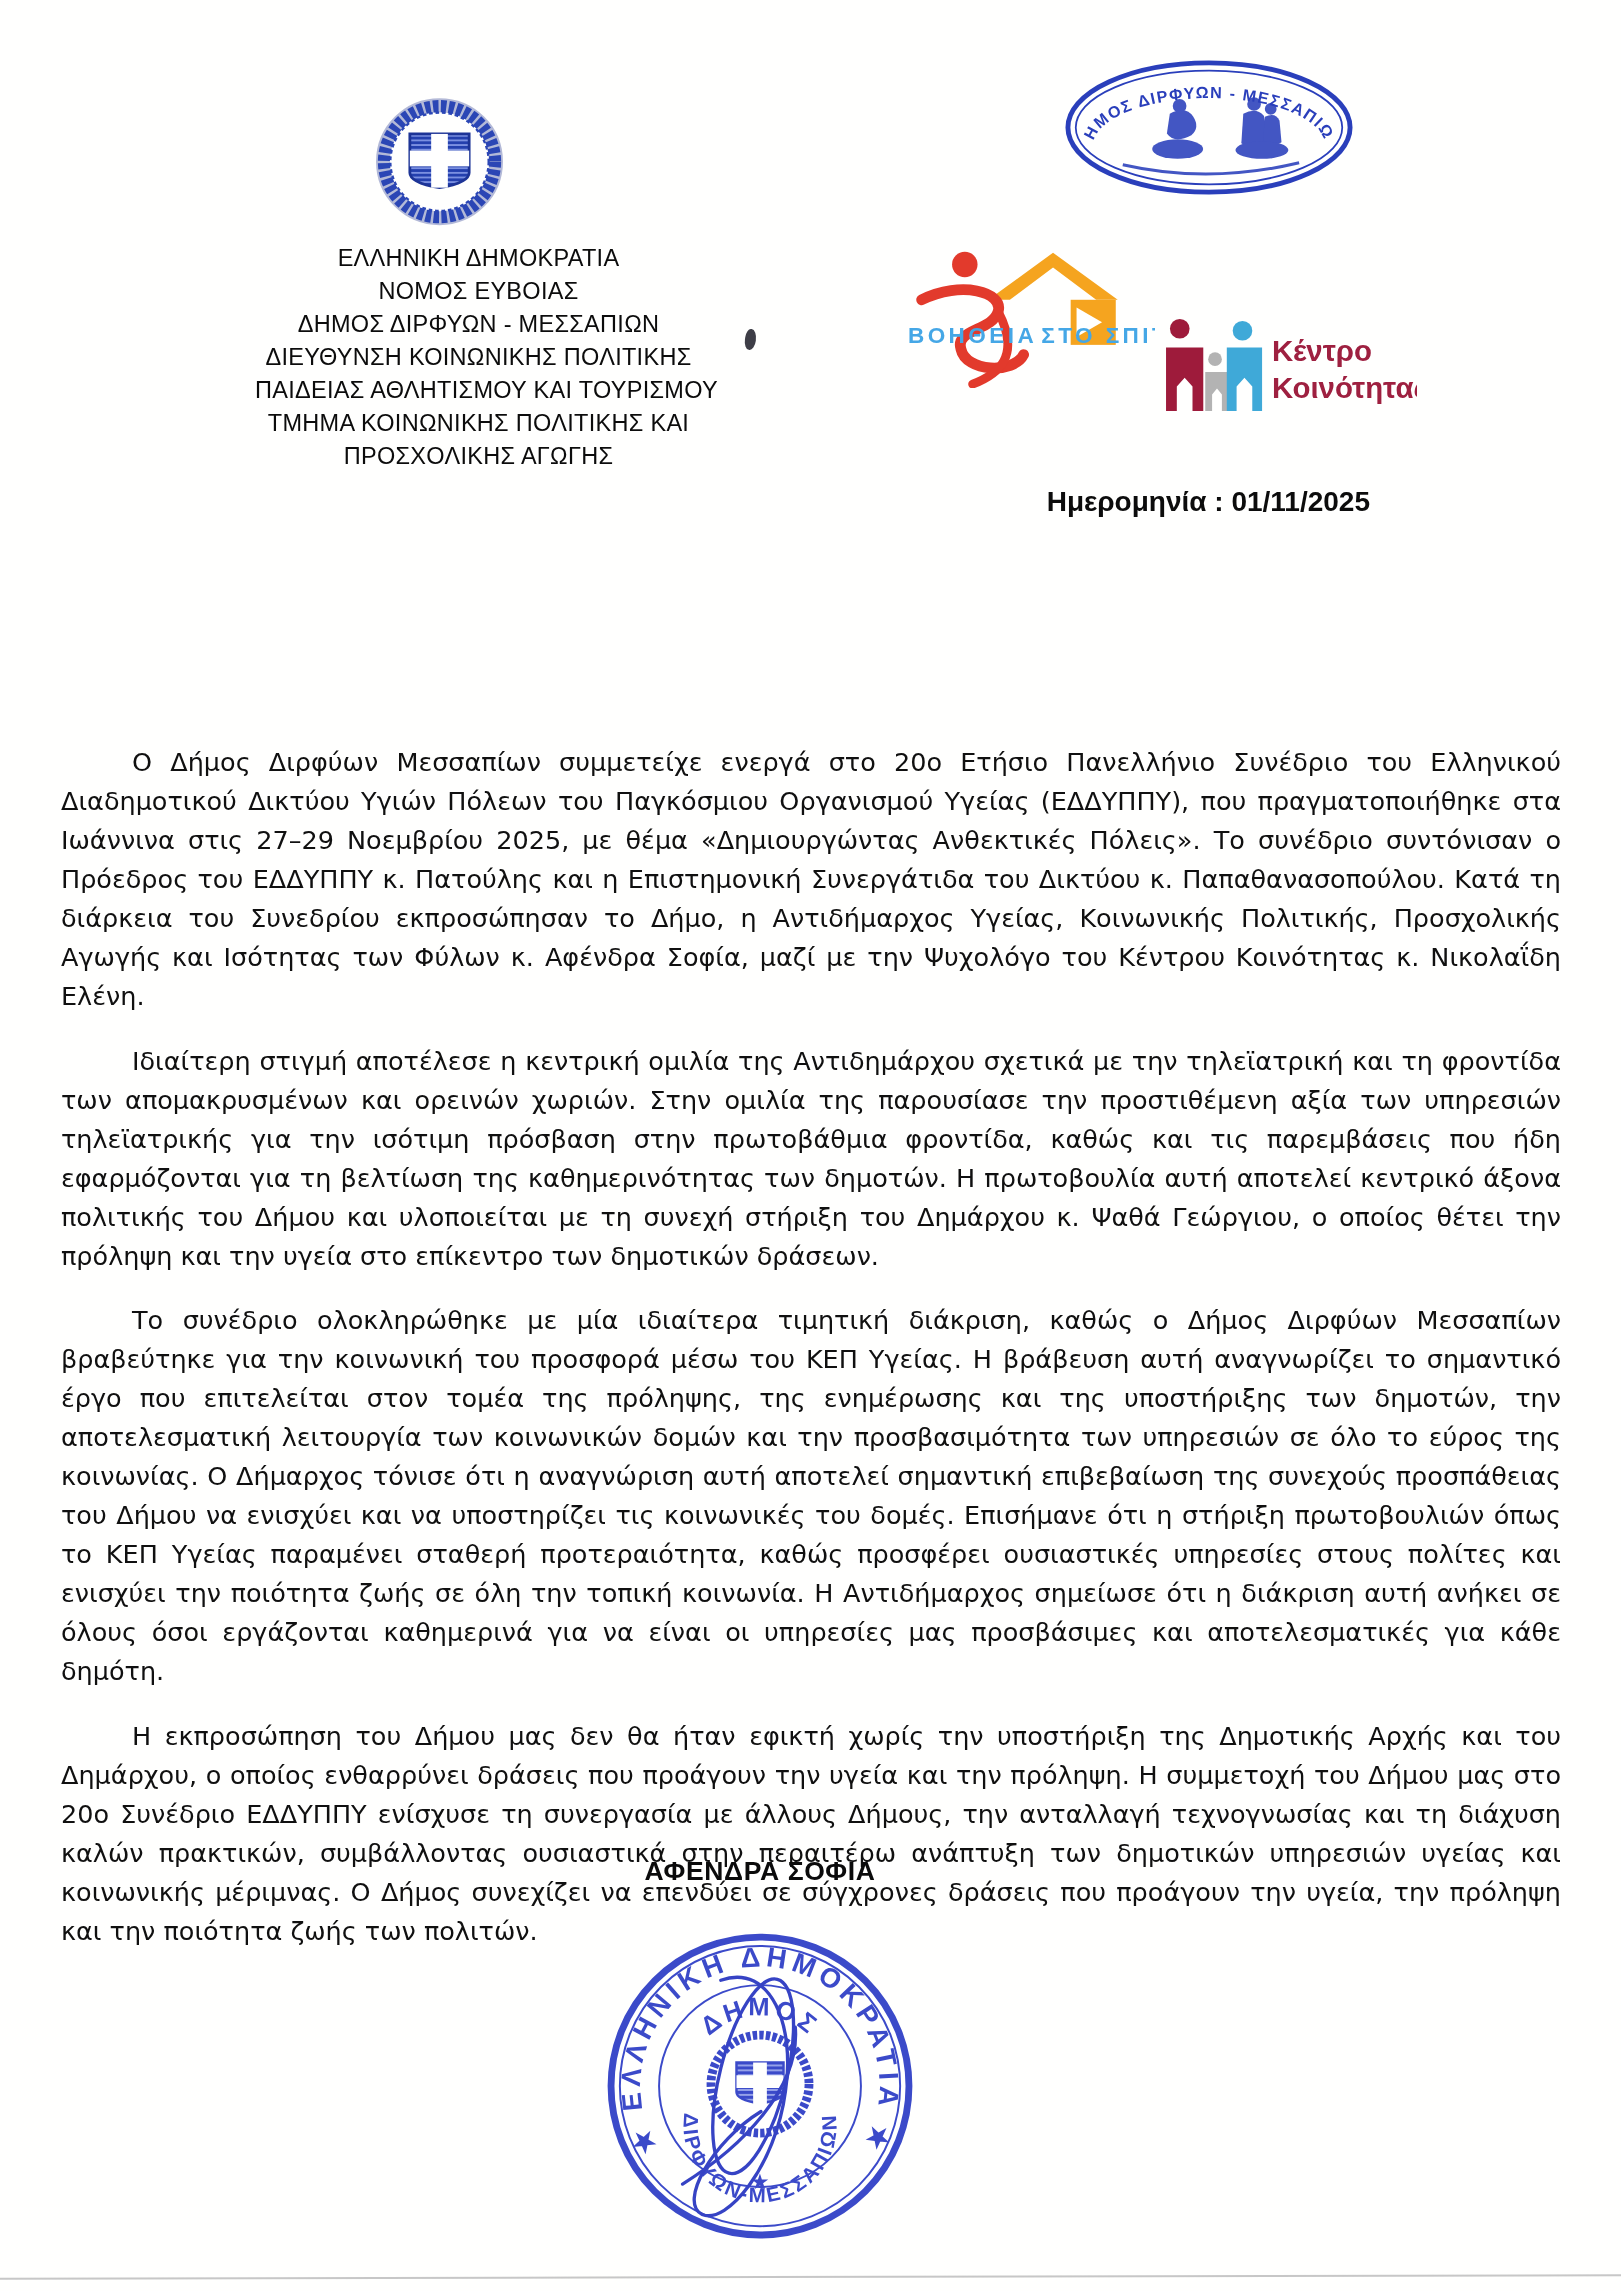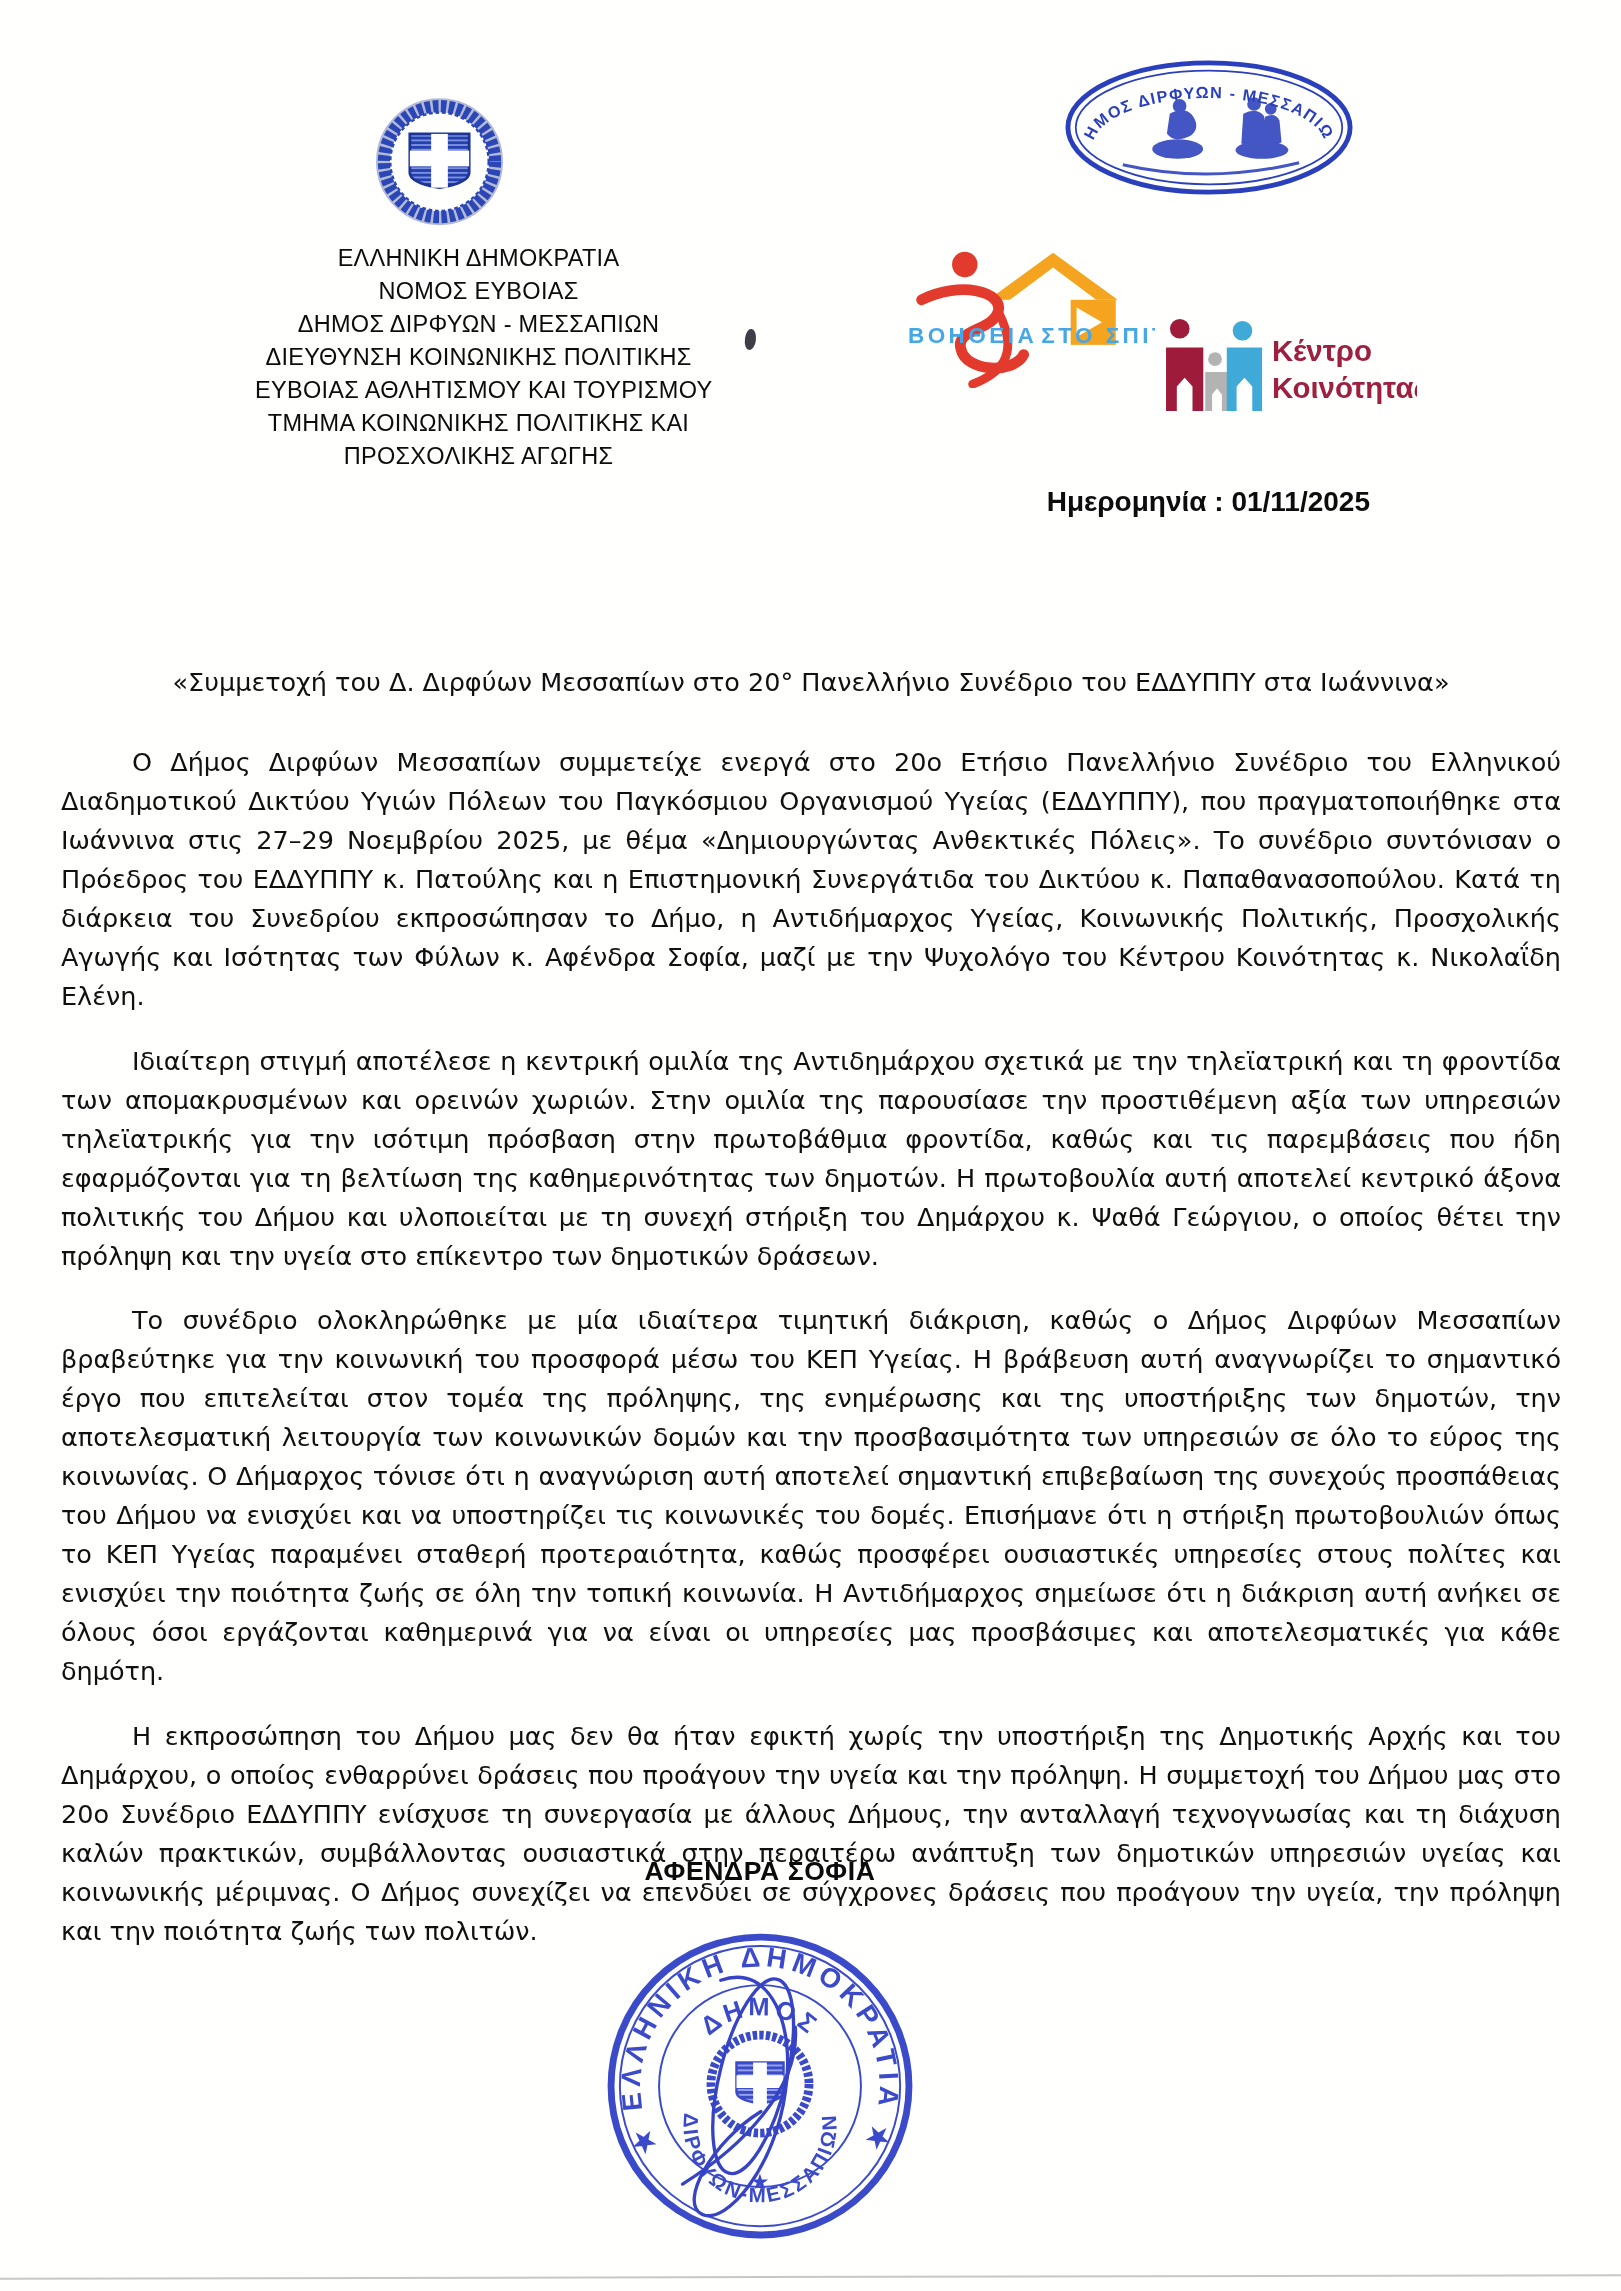--- a/index.html
+++ b/index.html
@@ -74,21 +74,21 @@
     <path d="M43,52 h64 v42 q0,11 -32,16 q-32,-5 -32,-16 z" fill="url(#stripesB)" stroke="#1d3496" stroke-width="3"></path>
     <rect x="66" y="52" width="18" height="58" fill="#ffffff"></rect>
     <rect x="43" y="70" width="64" height="17" fill="#ffffff"></rect>
   </svg>
 
   <div class="hdr-left">
     <div>ΕΛΛΗΝΙΚΗ  ΔΗΜΟΚΡΑΤΙΑ</div>
     <div>ΝΟΜΟΣ  ΕΥΒΟΙΑΣ</div>
     <div>ΔΗΜΟΣ  ΔΙΡΦΥΩΝ -   ΜΕΣΣΑΠΙΩΝ</div>
     <div>ΔΙΕΥΘΥΝΣΗ ΚΟΙΝΩΝΙΚΗΣ ΠΟΛΙΤΙΚΗΣ</div>
-    <div>ΕΥΒΟΙΑΣ ΑΘΛΗΤΙΣΜΟΥ ΚΑΙ ΤΟΥΡΙΣΜΟΥ</div>
+    <div>ΠΑΙΔΕΙΑΣ ΑΘΛΗΤΙΣΜΟΥ ΚΑΙ ΤΟΥΡΙΣΜΟΥ</div>
     <div>ΤΜΗΜΑ ΚΟΙΝΩΝΙΚΗΣ ΠΟΛΙΤΙΚΗΣ ΚΑΙ</div>
     <div>ΠΡΟΣΧΟΛΙΚΗΣ ΑΓΩΓΗΣ</div>
   </div>
 
   <svg class="oval-logo" viewBox="0 0 300 148">
     <ellipse cx="150" cy="74" rx="144" ry="66" fill="none" stroke="#2a3fbb" stroke-width="5"></ellipse>
     <ellipse cx="150" cy="74" rx="136" ry="58" fill="none" stroke="#2a3fbb" stroke-width="1.8"></ellipse>
     <path id="ovalArc" d="M32,92 A118,48 0 0 1 268,92" fill="none"></path>
     <text font-family="Liberation Sans, sans-serif" font-size="16.5" font-weight="bold" fill="#2a3fbb" letter-spacing="1.5">
       <textPath href="#ovalArc" startOffset="50%" text-anchor="middle">ΔΗΜΟΣ ΔΙΡΦΥΩΝ - ΜΕΣΣΑΠΙΩΝ</textPath>
@@ -131,21 +131,20 @@
       <path d="M64,95 V30 h36 v65 h-10 V70 l-8,-9 -8,9 v25 z" fill="#3fa9d8"></path>
     </g>
     <text x="110" y="44" font-family="Liberation Sans, sans-serif" font-size="30" font-weight="bold" fill="#9e2040">Κέντρο</text>
     <text x="110" y="82" font-family="Liberation Sans, sans-serif" font-size="30" font-weight="bold" fill="#9e2040">Κοινότητας</text>
   </svg>
 
   <div class="ink-blot"></div>
 
   <div class="date-line">Ημερομηνία : 01/11/2025</div>
 
-  <div class="doc-subtitle">«Συμμετοχή του Δ. Διρφύων Μεσσαπίων στο 20° Πανελλήνιο Συνέδριο του ΕΔΔΥΠΠΥ στα Ιωάννινα»</div>
 
   <div class="body-text">
     <p>Ο Δήμος Διρφύων Μεσσαπίων συμμετείχε ενεργά στο 20ο Ετήσιο Πανελλήνιο Συνέδριο του Ελληνικού Διαδημοτικού Δικτύου Υγιών Πόλεων του Παγκόσμιου Οργανισμού Υγείας (ΕΔΔΥΠΠΥ), που πραγματοποιήθηκε στα Ιωάννινα στις 27–29 Νοεμβρίου 2025, με θέμα «Δημιουργώντας Ανθεκτικές Πόλεις». Το συνέδριο συντόνισαν ο Πρόεδρος του ΕΔΔΥΠΠΥ κ. Πατούλης και η Επιστημονική Συνεργάτιδα του Δικτύου κ. Παπαθανασοπούλου. Κατά τη διάρκεια του Συνεδρίου εκπροσώπησαν το Δήμο, η Αντιδήμαρχος Υγείας, Κοινωνικής Πολιτικής, Προσχολικής Αγωγής και Ισότητας των Φύλων κ. Αφένδρα Σοφία, μαζί με την Ψυχολόγο του Κέντρου Κοινότητας κ. Νικολαΐδη Ελένη.</p>
     <p>Ιδιαίτερη στιγμή αποτέλεσε η κεντρική ομιλία της Αντιδημάρχου σχετικά με την τηλεϊατρική και τη φροντίδα των απομακρυσμένων και ορεινών χωριών. Στην ομιλία της παρουσίασε την προστιθέμενη αξία των υπηρεσιών τηλεϊατρικής για την ισότιμη πρόσβαση στην πρωτοβάθμια φροντίδα, καθώς και τις παρεμβάσεις που ήδη εφαρμόζονται για τη βελτίωση της καθημερινότητας των δημοτών. Η πρωτοβουλία αυτή αποτελεί κεντρικό άξονα πολιτικής του Δήμου και υλοποιείται με τη συνεχή στήριξη του Δημάρχου κ. Ψαθά Γεώργιου, ο οποίος θέτει την πρόληψη και την υγεία στο επίκεντρο των δημοτικών δράσεων.</p>
     <p>Το συνέδριο ολοκληρώθηκε με μία ιδιαίτερα τιμητική διάκριση, καθώς ο Δήμος Διρφύων Μεσσαπίων βραβεύτηκε για την κοινωνική του προσφορά μέσω του ΚΕΠ Υγείας. Η βράβευση αυτή αναγνωρίζει το σημαντικό έργο που επιτελείται στον τομέα της πρόληψης, της ενημέρωσης και της υποστήριξης των δημοτών, την αποτελεσματική λειτουργία των κοινωνικών δομών και την προσβασιμότητα των υπηρεσιών σε όλο το εύρος της κοινωνίας. Ο Δήμαρχος τόνισε ότι η αναγνώριση αυτή αποτελεί σημαντική επιβεβαίωση της συνεχούς προσπάθειας του Δήμου να ενισχύει και να υποστηρίζει τις κοινωνικές του δομές. Επισήμανε ότι η στήριξη πρωτοβουλιών όπως το ΚΕΠ Υγείας παραμένει σταθερή προτεραιότητα, καθώς προσφέρει ουσιαστικές υπηρεσίες στους πολίτες και ενισχύει την ποιότητα ζωής σε όλη την τοπική κοινωνία. Η Αντιδήμαρχος σημείωσε ότι η διάκριση αυτή ανήκει σε όλους όσοι εργάζονται καθημερινά για να είναι οι υπηρεσίες μας προσβάσιμες και αποτελεσματικές για κάθε δημότη.</p>
     <p>Η εκπροσώπηση του Δήμου μας δεν θα ήταν εφικτή χωρίς την υποστήριξη της Δημοτικής Αρχής και του Δημάρχου, ο οποίος ενθαρρύνει δράσεις που προάγουν την υγεία και την πρόληψη. Η συμμετοχή του Δήμου μας στο 20ο Συνέδριο ΕΔΔΥΠΠΥ ενίσχυσε τη συνεργασία με άλλους Δήμους, την ανταλλαγή τεχνογνωσίας και τη διάχυση καλών πρακτικών, συμβάλλοντας ουσιαστικά στην περαιτέρω ανάπτυξη των δημοτικών υπηρεσιών υγείας και κοινωνικής μέριμνας. Ο Δήμος συνεχίζει να επενδύει σε σύγχρονες δράσεις που προάγουν την υγεία, την πρόληψη και την ποιότητα ζωής των πολιτών.</p>
   </div>
 
   <div class="sig-block">
     <div class="name">ΑΦΕΝΔΡΑ ΣΟΦΙΑ</div>

